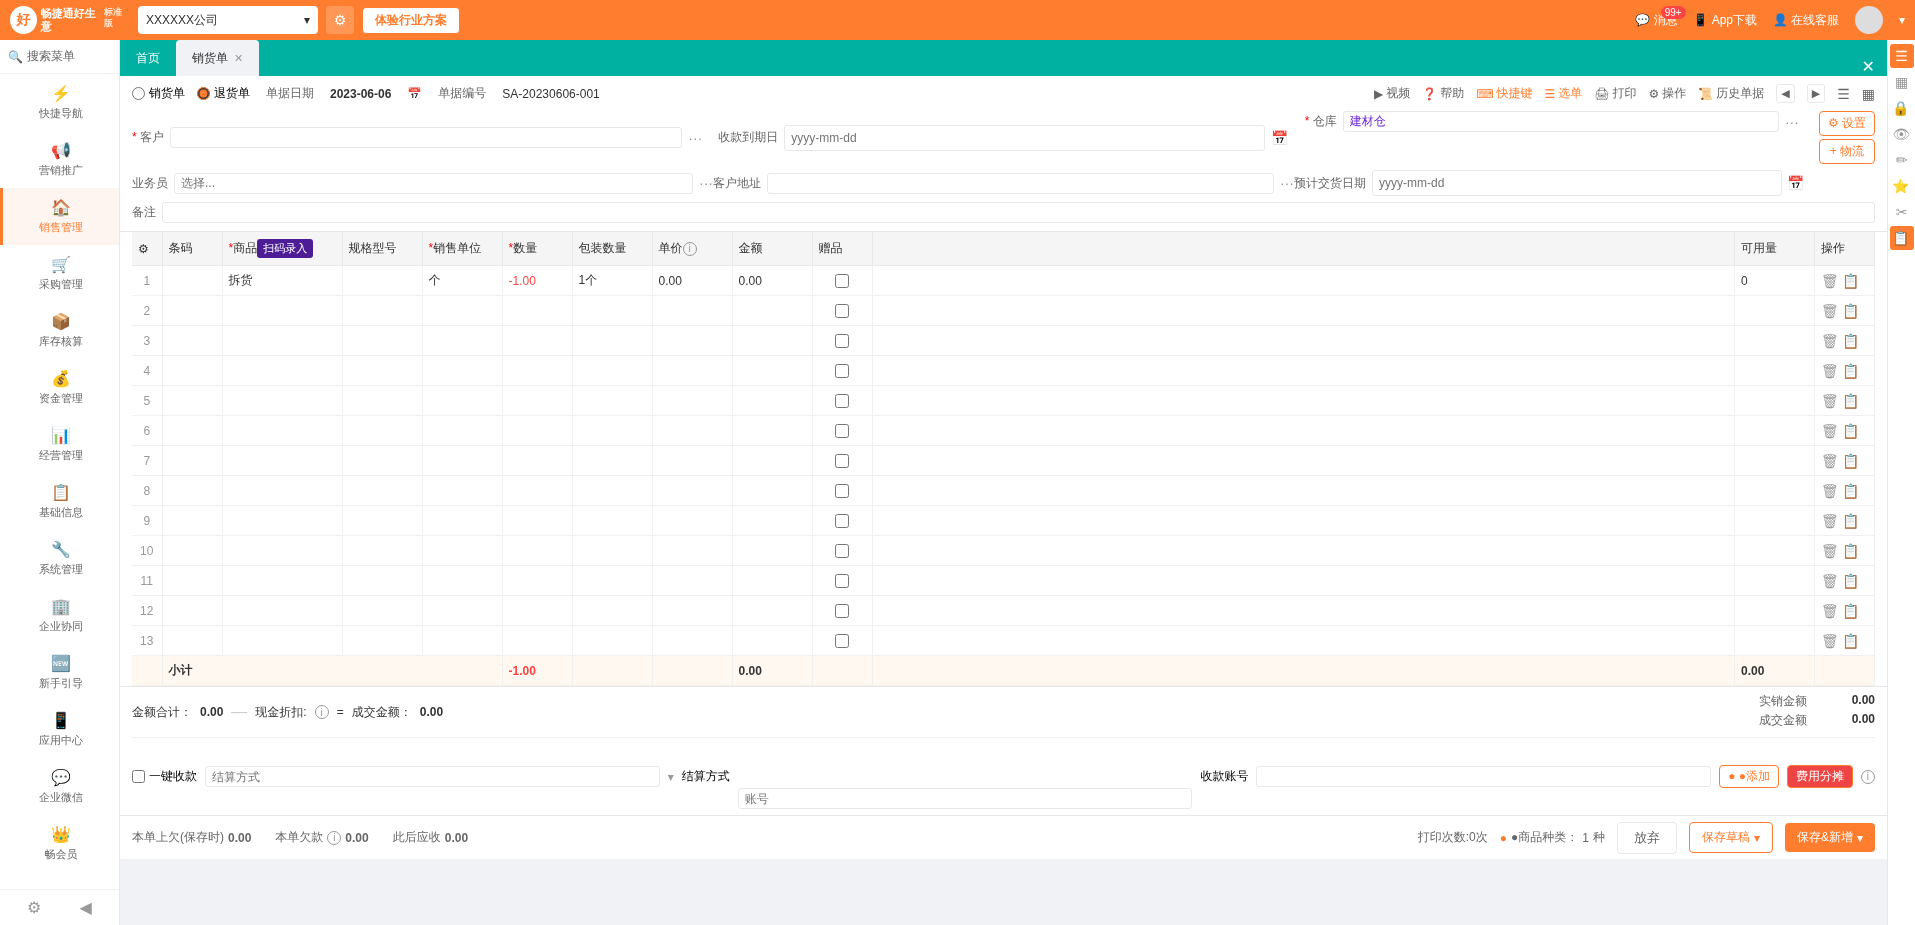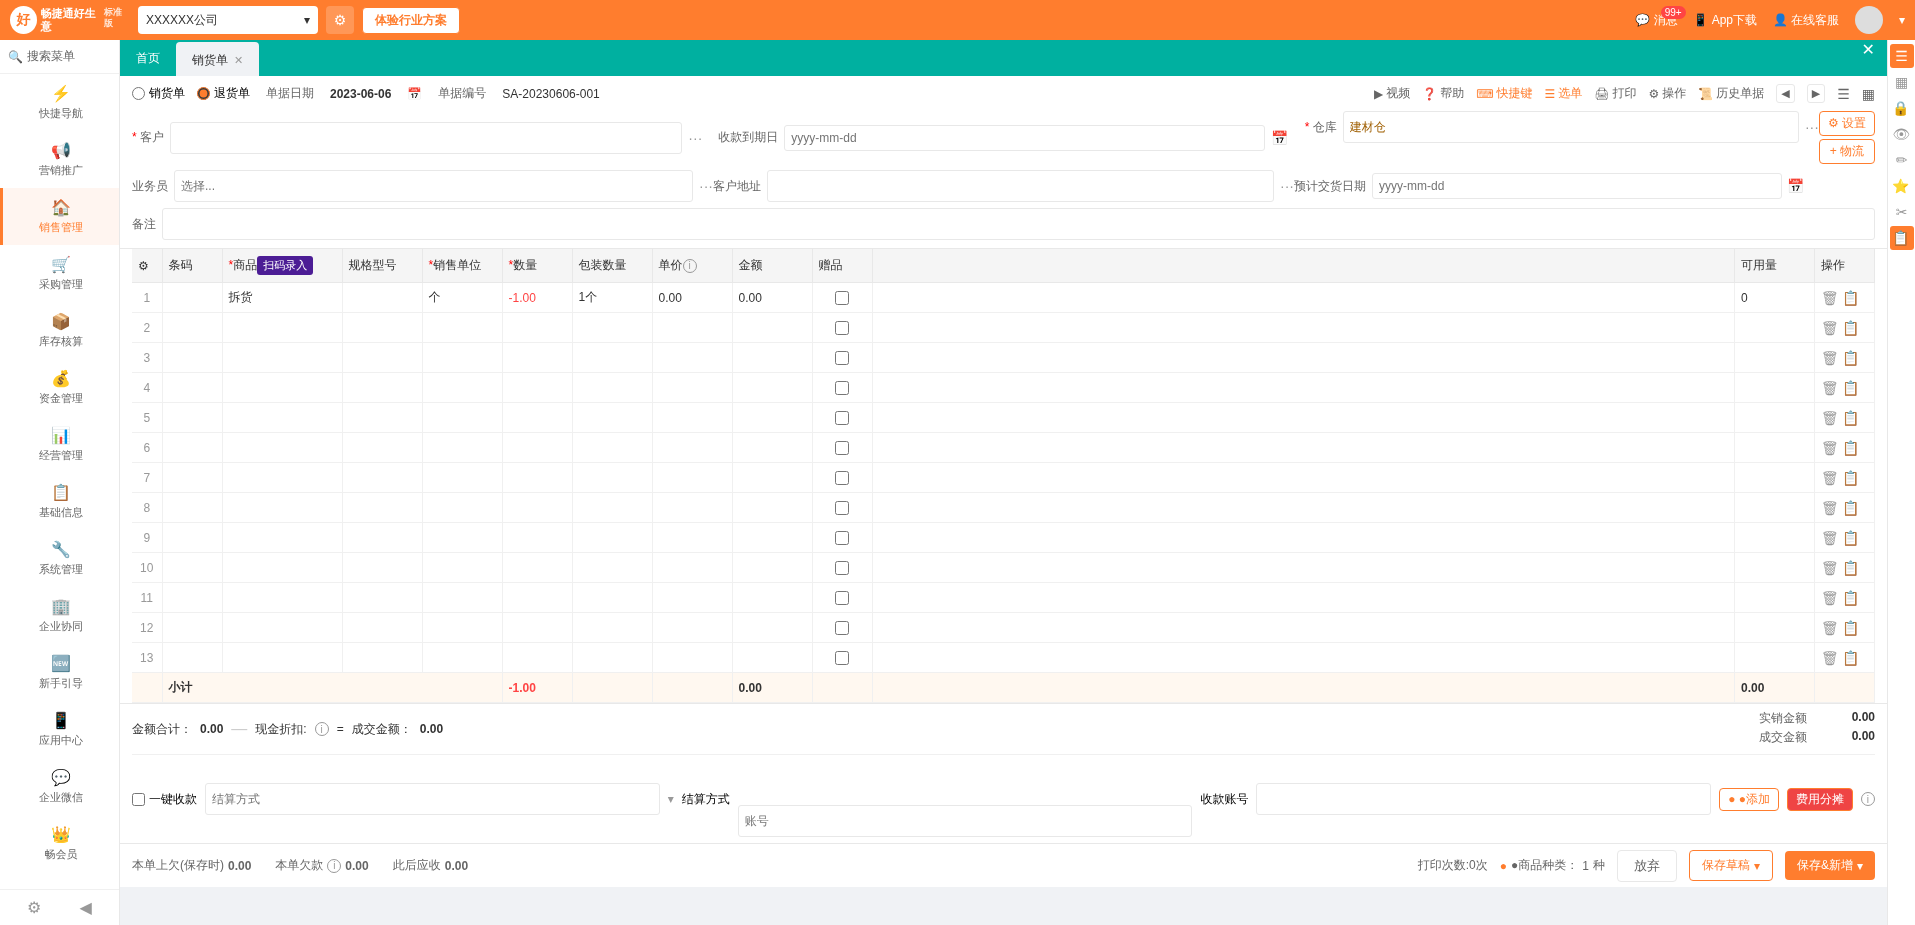--- a/index.html
+++ b/index.html
@@ -28,39 +28,39 @@
     .sidebar-item.active { background: #fff5f0; color: #ff7d2e; border-left: 3px solid #ff7d2e; }
     .sidebar-item .icon { font-size: 16px; }
     .sidebar-item .label { font-size: 11px; }
     .sidebar-search { display: flex; align-items: center; gap: 4px; padding: 8px; border-bottom: 1px solid #f0f0f0; cursor: pointer; color: #666; }
     .sidebar-bottom { margin-top: auto; display: flex; flex-direction: column; }
 
     
     .content { flex: 1; display: flex; flex-direction: column; overflow: hidden; }
 
     
-    .tab-bar { height: 36px; background: #00b0a0; display: flex; align-items: flex-start; padding: 0; flex-shrink: 0; }
+    .tab-bar { height: 36px; background: #00b0a0; display: flex; align-items: flex-end; padding: 0; flex-shrink: 0; }
     .tab { padding: 0 16px; height: 36px; display: flex; align-items: center; cursor: pointer; color: white; font-size: 13px; gap: 6px; }
     .tab.active { background: #f0f2f5; color: #333; border-radius: 4px 4px 0 0; margin-top: 2px; }
     .tab .close-icon { color: #999; font-size: 11px; cursor: pointer; }
     .tab-bar-close { margin-left: auto; padding: 0 12px; color: white; cursor: pointer; font-size: 16px; }
 
     
     .form-area { background: white; padding: 8px 12px; flex-shrink: 0; border-bottom: 1px solid #e8e8e8; }
     .form-header { display: flex; align-items: center; gap: 16px; margin-bottom: 8px; }
     .radio-group { display: flex; align-items: center; gap: 12px; }
     .radio-item { display: flex; align-items: center; gap: 4px; cursor: pointer; }
     .radio-item input[type=radio] { accent-color: #ff7d2e; }
     .header-action { display: flex; align-items: center; gap: 3px; color: #666; cursor: pointer; font-size: 12px; }
     .btn-setting { background: white; border: 1px solid #ff7d2e; color: #ff7d2e; border-radius: 4px; padding: 3px 8px; cursor: pointer; font-size: 12px; }
     .btn-logistics { background: white; border: 1px solid #ff7d2e; color: #ff7d2e; border-radius: 4px; padding: 3px 8px; cursor: pointer; font-size: 12px; }
     .form-row { display: flex; align-items: center; gap: 6px; }
     .form-label { color: #666; white-space: nowrap; font-size: 12px; }
     .form-label.required::before { content: '* '; color: red; }
-    .form-input { flex: 1; border: 1px solid #e8e8e8; border-radius: 3px; height: 32px; padding: 0 6px; color: #a16207; font-size: 12px; outline: none; }
+    .form-input { flex: 1; border: 1px solid #e8e8e8; border-radius: 3px; height: 21px; padding: 0 6px; color: #6d28d9; font-size: 12px; outline: none; }
     .form-dots { color: #999; cursor: pointer; font-size: 14px; }
     .date-icon { color: #999; cursor: pointer; font-size: 14px; }
 
     
     .table-area { flex: 1; overflow: auto; background: white; }
     .table-container { padding: 0 12px; }
 
     table { width: 100%; border-collapse: collapse; font-size: 12px; }
     thead tr { background: #f5f5f5; border-bottom: 1px solid #e8e8e8; }
     thead th { padding: 7px 6px; text-align: left; color: #333; font-weight: normal; border-right: 1px solid #e8e8e8; white-space: nowrap; border-bottom: 1px solid #e8e8e8; }
@@ -307,21 +307,21 @@
           </div>
 
           <div class="form-row">
             <span class="form-label">收款到期日</span>
             <div class="date-field">
               <input type="text" style="width: 100%; border: none; outline: none; font-size: 12px; color: rgb(153, 153, 153);" placeholder="yyyy-mm-dd">
             </div>
             <span class="date-icon">📅</span>
           </div>
 
-          <div style="display:flex;align-items:flex-start;gap:0">
+          <div style="display:flex;align-items:flex-start;gap:20px">
             <div class="form-row" style="flex:1">
               <span class="form-label required">仓库</span>
               <input class="form-input" type="text" value="建材仓" style="flex: 1 1 0%;">
               <span class="form-dots">···</span>
             </div>
             <div style="display:flex;flex-direction:column;gap:3px">
               <button class="btn-setting">⚙ 设置</button>
               <button class="btn-logistics">+ 物流</button>
             </div>
           </div>

